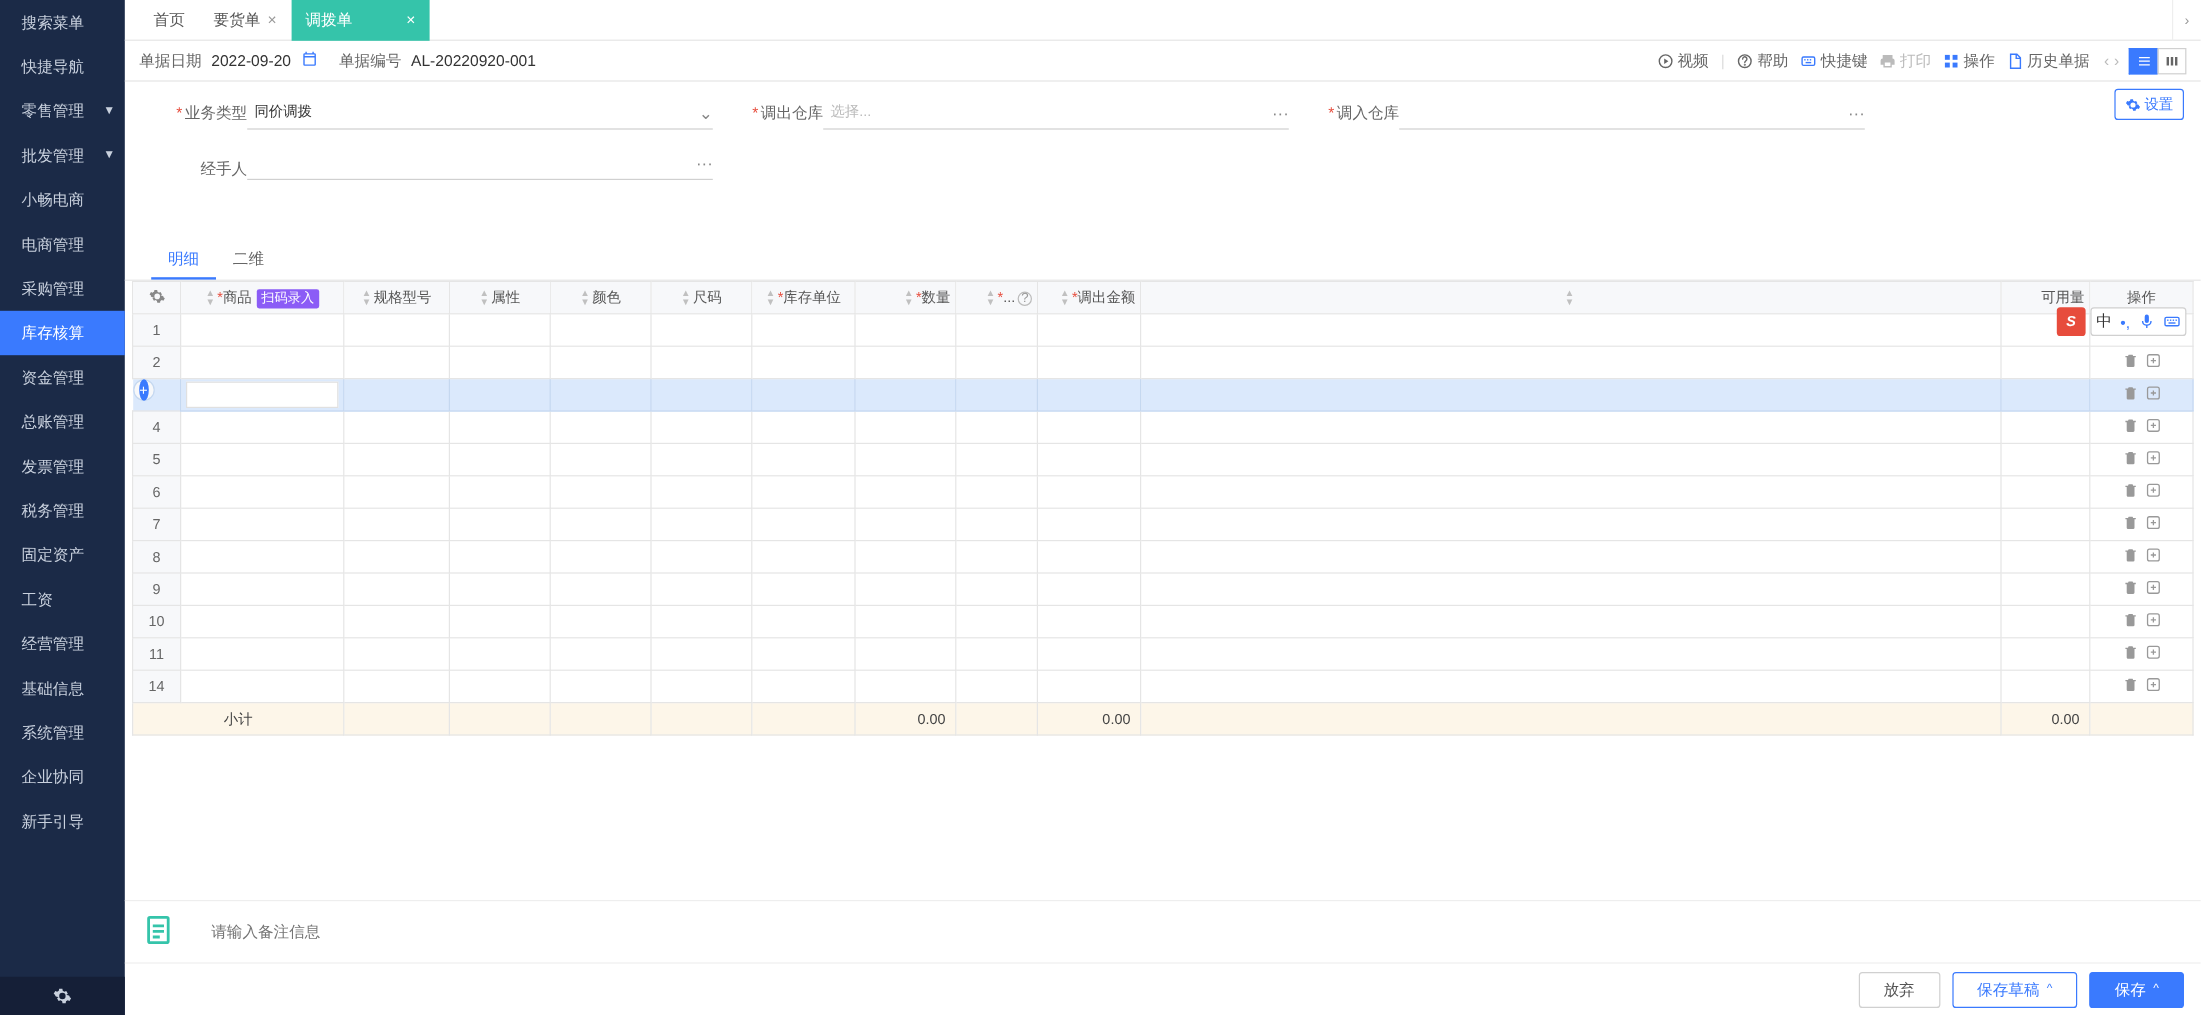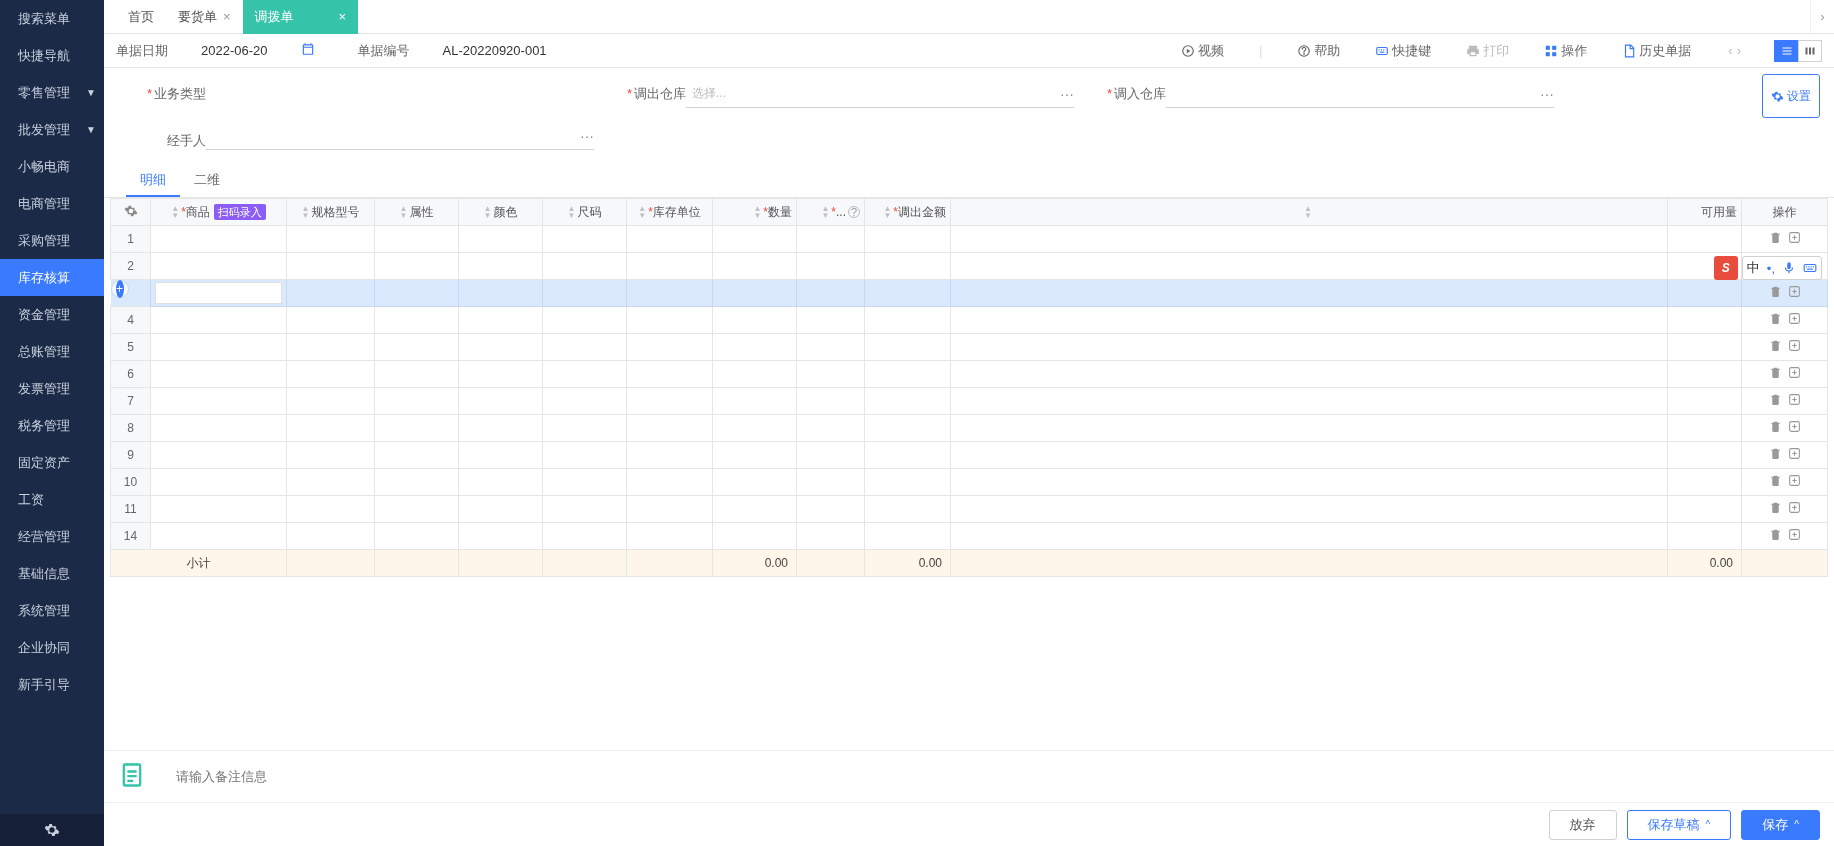--- a/index.html
+++ b/index.html
@@ -19,21 +19,21 @@
 
 
 .tabs { height: 34px; display: flex; align-items: center; border-bottom: 1px solid #e5e5e5; padding-left: 12px; position: relative; }
 .tab { padding: 0 12px; height: 34px; display: flex; align-items: center; font-size: 13px; color: #555; cursor: pointer; }
 .tab .close { margin-left: 6px; color: #999; }
 .tab.active { background: #35c4aa; color: #fff; gap: 39px; }
 .tab.active .close { color: #fff; }
 .tabs .scroll { position: absolute; right: 0; top: 0; width: 24px; height: 34px; display: flex; align-items: center; justify-content: center; color: #999; border-left: 1px solid #eee; }
 
 
-.doc-bar { height: 34px; display: flex; align-items: center; padding: 0 12px; border-bottom: 1px solid #e5e5e5; font-size: 13px; gap: 25px; }
+.doc-bar { height: 34px; display: flex; align-items: center; padding: 0 12px; border-bottom: 1px solid #e5e5e5; font-size: 13px; }
 .doc-bar .label { color: #666; }
 .doc-bar .value { margin: 0 8px; color: #333; }
 .doc-bar .cal { color: #3a7afe; margin-right: 18px; }
 .doc-bar .spacer { flex: 1; }
 .doc-bar .action { display: inline-flex; align-items: center; margin-right: 10px; color: #666; cursor: pointer; }
 .doc-bar .action.disabled { color: #bbb; }
 .doc-bar .action svg { width: 14px; height: 14px; margin-right: 3px; }
 .doc-bar .sep { color: #ddd; margin-right: 10px; }
 .doc-bar .pager { display: inline-flex; align-items: center; color: #bbb; }
 .doc-bar .pager span { margin: 0 2px; cursor: pointer; }
@@ -43,25 +43,25 @@
 .doc-bar .view-toggle .vt:first-child { border-right: none; }
 
 
 .form-area { padding: 12px 12px 4px 30px; display: flex; flex-wrap: wrap; position: relative; }
 .field { display: flex; align-items: center; width: 460px; margin-right: 20px; margin-bottom: 14px; }
 .field .fl { width: 72px; text-align: right; color: #666; font-size: 13px; }
 .field .req { color: #e74c3c; margin-right: 2px; }
 .field .finput { flex: 1; height: 28px; border-bottom: 1px solid #d0d0d0; display: flex; align-items: center; justify-content: space-between; padding-left: 6px; color: #333; }
 .field .finput .ph { color: #bbb; }
 .field .finput .dd { color: #888; font-size: 14px; cursor: pointer; }
-.settings-btn { position: absolute; right: 14px; top: 6px; height: 44px; padding: 0 8px; border: 1px solid #3a7afe; color: #3a7afe; border-radius: 3px; display: flex; align-items: center; cursor: pointer; font-size: 12px; }
+.settings-btn { position: absolute; right: 14px; top: 6px; height: 26px; padding: 0 8px; border: 1px solid #3a7afe; color: #3a7afe; border-radius: 3px; display: flex; align-items: center; cursor: pointer; font-size: 12px; }
 .settings-btn svg { width: 13px; height: 13px; margin-right: 3px; }
 
 
-.sub-tabs { height: 30px; display: flex; align-items: flex-end; padding-left: 22px; border-bottom: 1px solid #e5e5e5; }
+.sub-tabs { height: 30px; display: flex; align-items: flex-end; padding-left: 22px; border-bottom: 1px solid #e5e5e5; margin-top: 36px; }
 .sub-tab { padding: 6px 14px; font-size: 13px; color: #666; border-bottom: 2px solid transparent; cursor: pointer; }
 .sub-tab.active { color: #3a7afe; border-bottom-color: #3a7afe; }
 
 
 .table-wrap { flex: 1; overflow: hidden; padding: 0 6px; display: flex; flex-direction: column; }
 table { border-collapse: collapse; width: 100%; table-layout: fixed; }
 th, td { border: 1px solid #e5e5e5; height: 27px; font-size: 12px; padding: 0 4px; }
 th { background: #f7f8fa; color: #555; font-weight: normal; position: relative; }
 th .sort { color: #c0c0c0; font-size: 8px; display: inline-block; line-height: 7px; vertical-align: middle; margin-right: 2px; }
 th .req { color: #e74c3c; }
@@ -148,21 +148,21 @@
           <div class="tab active">
             <span>调拨单</span>
             <span class="close">×</span>
           </div>
         </div>
       <div class="scroll">›</div>
     </div>
 
     <div class="doc-bar">
       <span class="label">单据日期</span>
-      <span class="value">2022-06-20</span>
+      <span class="value">2022-09-20</span>
       <span class="cal">
         <svg width="14" height="14" viewBox="0 0 24 24" fill="#3a7afe">
             <path d="M19 4h-1V2h-2v2H8V2H6v2H5a2 2 0 00-2 2v14a2 2 0 002 2h14a2 2 0 002-2V6a2 2 0 00-2-2zm0 16H5V10h14v10zm0-12H5V6h14v2z"></path>
           </svg>
       </span>
       <span class="label">单据编号</span>
       <span class="value">AL-20220920-001</span>
       <span class="spacer"></span>
 
       <span class="action">
@@ -226,20 +226,24 @@
           <svg width="12" height="12" viewBox="0 0 24 24" fill="#666">
               <path d="M3 5h4v14H3zM10 5h4v14h-4zM17 5h4v14h-4z"></path>
             </svg>
         </span>
       </span>
     </div>
 
     <div class="form-area">
       <div class="field">
         <span class="fl"><span class="req">*</span><span>业务类型</span></span>
+        <div class="finput">
+          <span>同价调拨</span>
+          <span class="dd">⌄</span>
+        </div>
       </div>
       <div class="field">
         <span class="fl"><span class="req">*</span><span>调出仓库</span></span>
         <div class="finput">
           <span class="ph">选择...</span>
           <span class="dd">···</span>
         </div>
       </div>
       <div class="field">
         <span class="fl"><span class="req">*</span><span>调入仓库</span></span>

